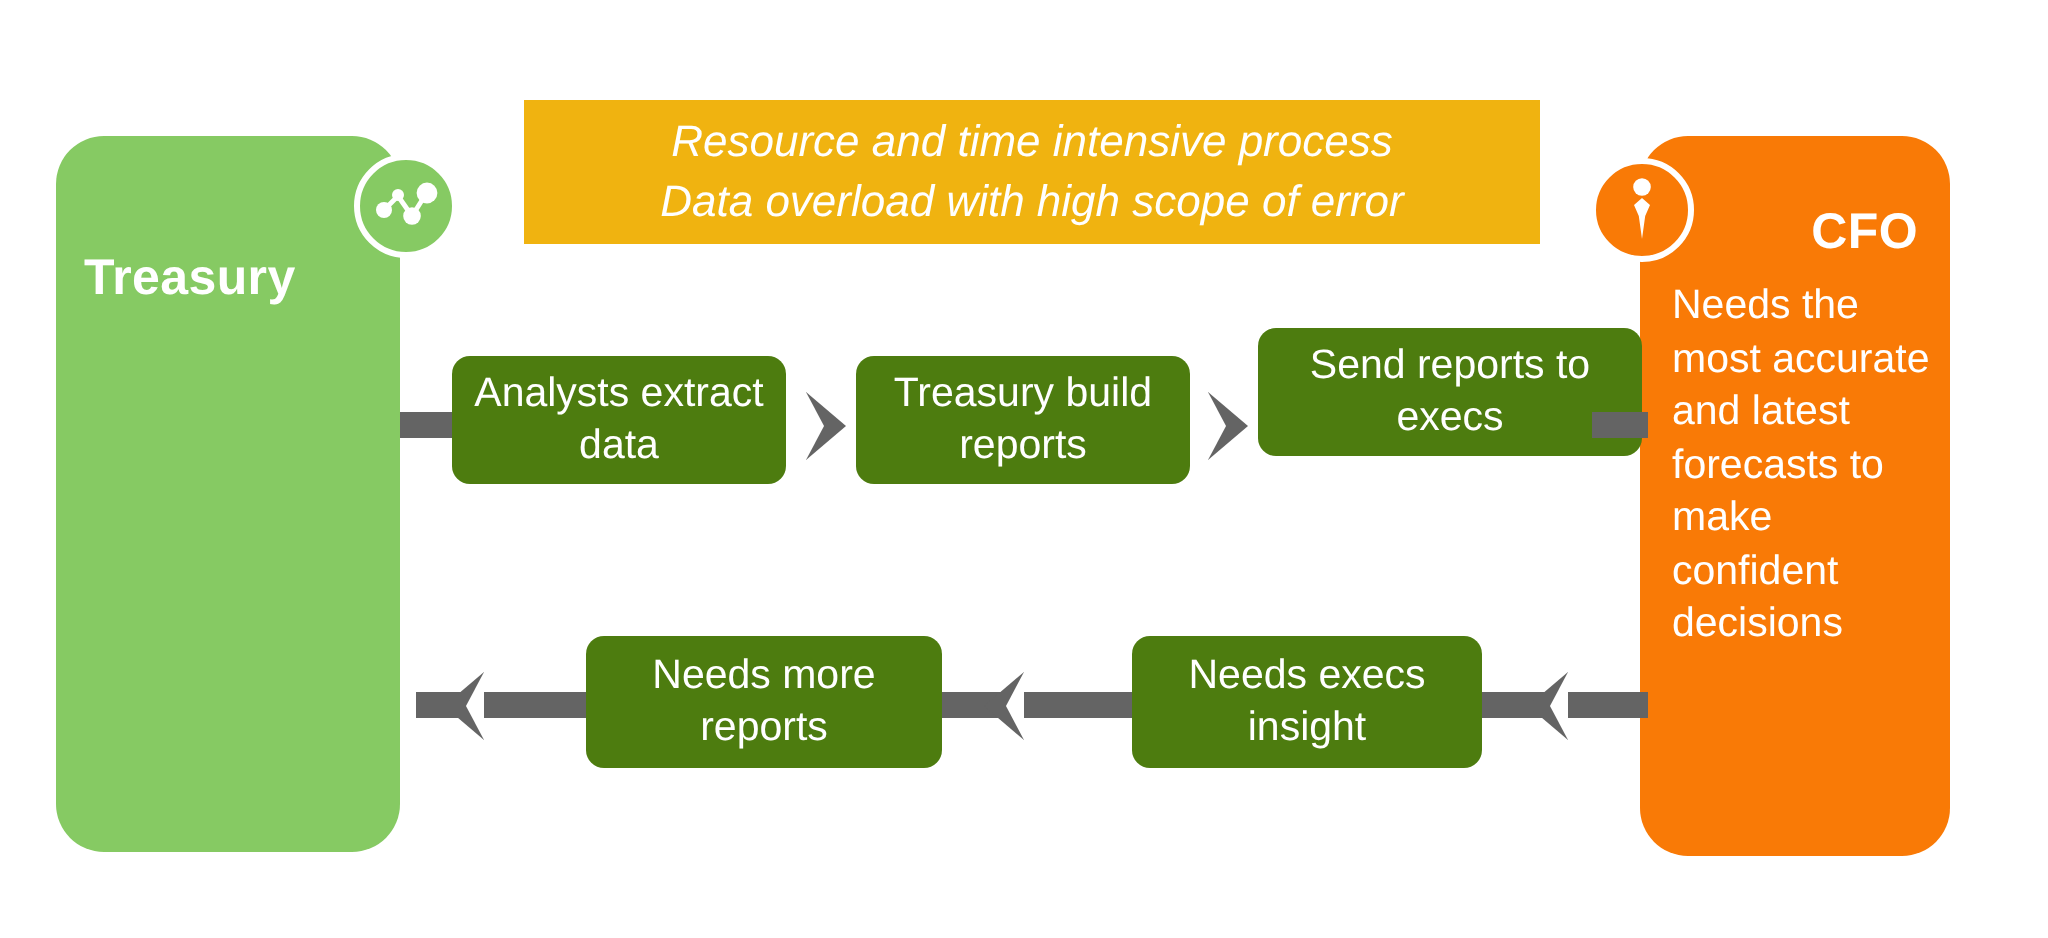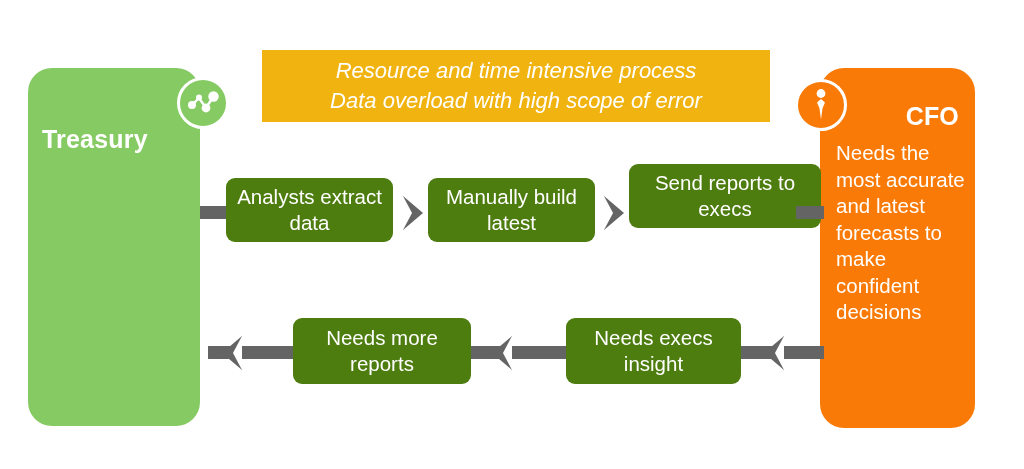--- a/index.html
+++ b/index.html
@@ -197,21 +197,21 @@
   <div class="conn-bar" style="left:200px; top:206px; width:30px;"></div>
 
   <div class="step-box" style="left:226px; top:178px; width:167px; height:64px;">
     <span>Analysts extract data</span>
   </div>
 
   <div class="chev chev-right" style="left:403px; top:196px;"></div>
   <div class="chev-notch-right" style="left:403px; top:196px;"></div>
 
   <div class="step-box" style="left:428px; top:178px; width:167px; height:64px;">
-    <span>Manually build latest</span>
+    <span>Treasury build reports</span>
   </div>
 
   <div class="chev chev-right" style="left:604px; top:196px;"></div>
   <div class="chev-notch-right" style="left:604px; top:196px;"></div>
 
   <div class="step-box" style="left:629px; top:164px; width:192px; height:64px;">
     <span>Send reports to execs</span>
   </div>
 
   <div class="conn-bar" style="left:796px; top:206px; width:28px;"></div>

